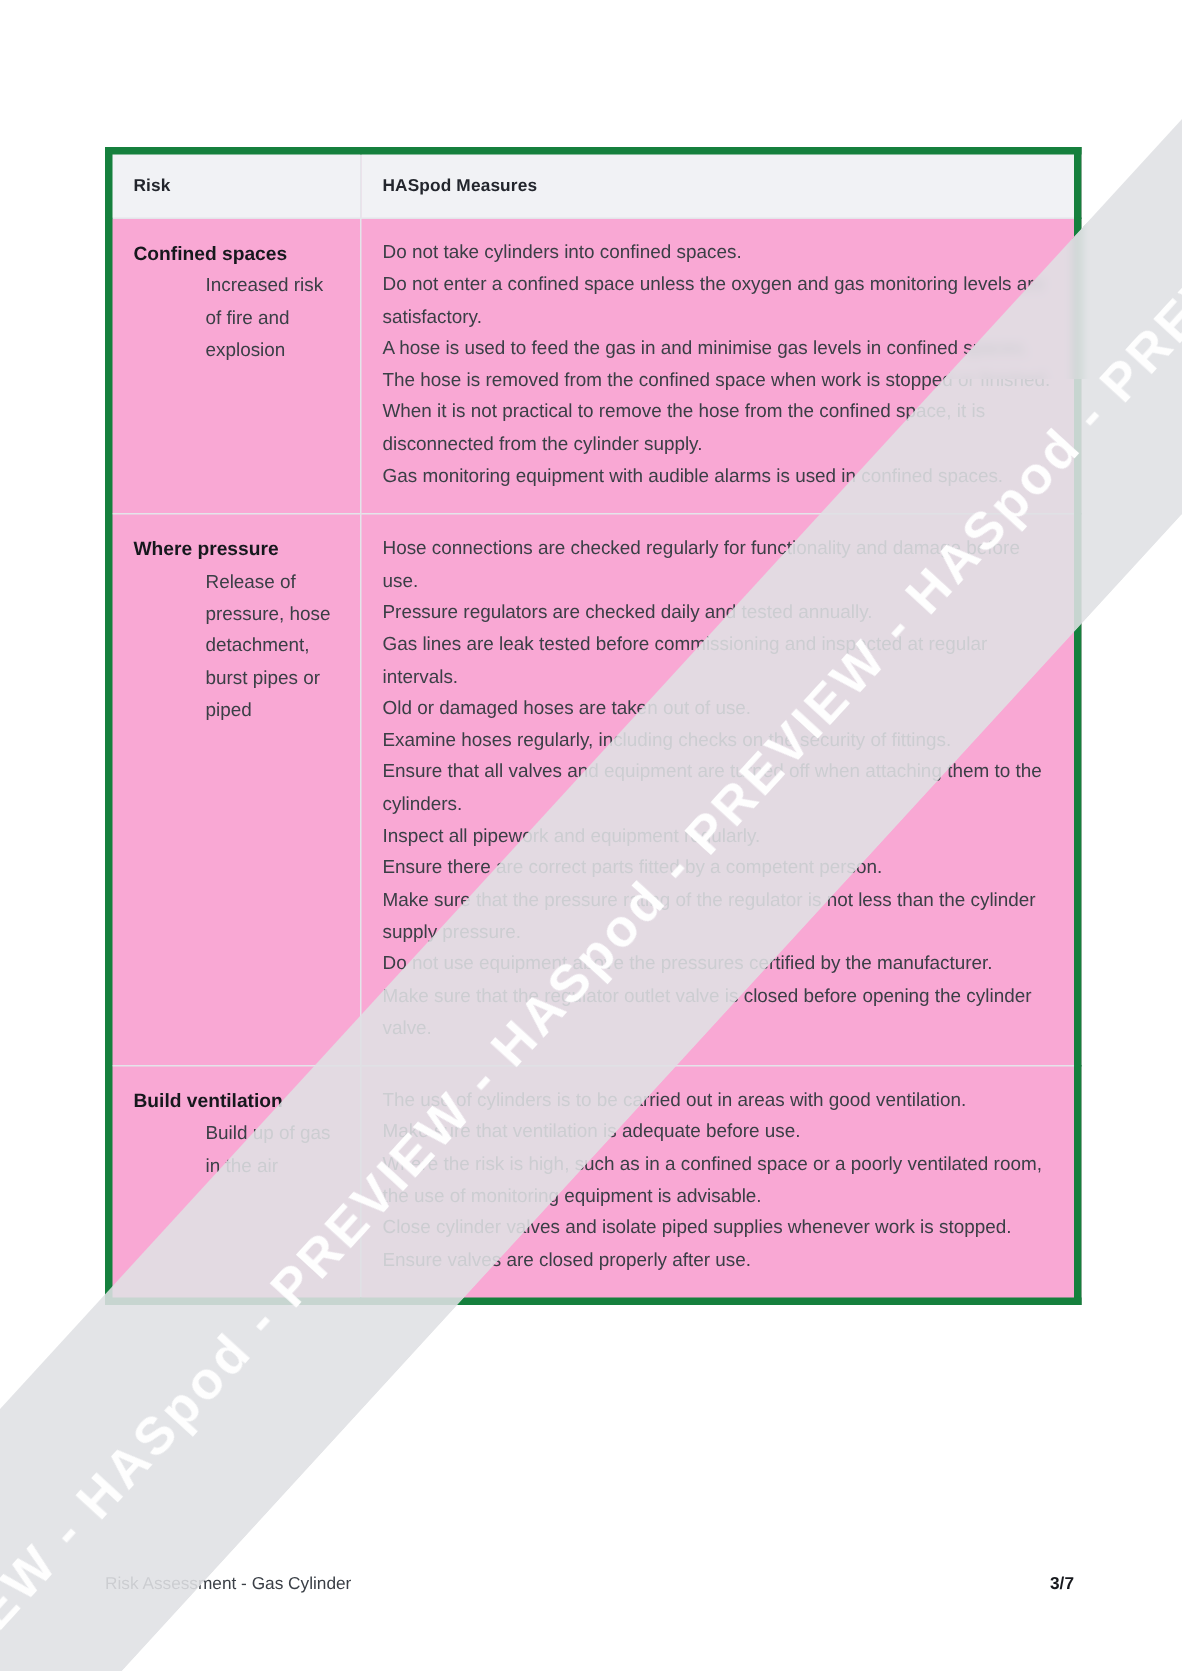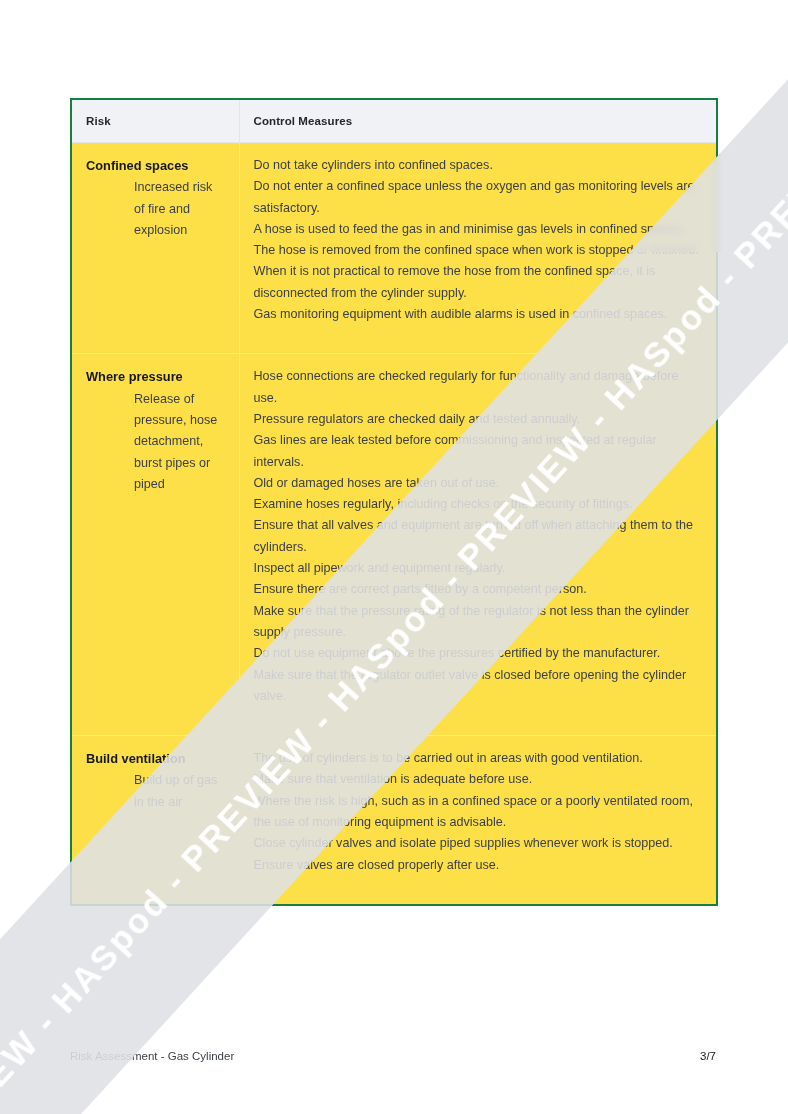--- a/index.html
+++ b/index.html
@@ -36,24 +36,24 @@
     letter-spacing: -0.2px;
     color: #16181d;
   }
 
   
   .risk-table {
     position: absolute;
     top: 98px;
     left: 70px;
     width: 646px;
-    border: 2px solid #15803d;
+    border: 5px solid #15803d;
     border-collapse: collapse;
     table-layout: fixed;
-    background: #fde047;
+    background: #f9a8d4;
   }
   .risk-table col.c1 { width: 168px; }
   .risk-table col.c2 { width: 478px; }
 
   .risk-table th {
     background: #f1f2f5;
     border-right: 1px solid #e4e5ea;
     border-bottom: 1px solid #e4e5ea;
     text-align: left;
     vertical-align: middle;
@@ -63,21 +63,21 @@
     padding: 13px 12px 13px 14px;
     height: 16px;
     letter-spacing: 0.1px;
   }
   .risk-table th:last-child { border-right: none; }
 
   .risk-table td {
     border-right: 1px solid #e4e5ea;
     border-bottom: 1px solid #e4e5ea;
     vertical-align: top;
-    padding: 12px 14px 28px 14px;
+    padding: 12px 14px 14px 14px;
     font-size: 12.6px;
     line-height: 21.3px;
     color: #3a3f46;
   }
   .risk-table td:last-child { border-right: none; }
   .risk-table tr:last-child td { border-bottom: none; }
 
   .risk-title {
     font-weight: bold;
     color: #16181d;
@@ -100,21 +100,21 @@
     bottom: 52px;
     left: 70px;
     right: 72px;
     display: flex;
     justify-content: space-between;
     align-items: baseline;
     font-size: 11.5px;
     color: #3a3f46;
   }
   .footer-page {
-    font-weight: normal;
+    font-weight: bold;
     color: #16181d;
     font-size: 11.5px;
   }
 
   
   .watermark-layer {
     position: absolute;
     inset: 0;
     pointer-events: none;
     overflow: hidden;
@@ -153,21 +153,21 @@
 
 
   <table class="risk-table">
     <colgroup>
         <col class="c1">
         <col class="c2">
       </colgroup>
     <thead>
       <tr>
         <th>Risk</th>
-        <th>Control Measures</th>
+        <th>HASpod Measures</th>
       </tr>
     </thead>
     <tbody>
 
       <tr>
         <td>
           <span class="risk-title">Confined spaces</span>
           <span class="risk-desc">Increased risk of fire and explosion</span>
         </td>
         <td>

